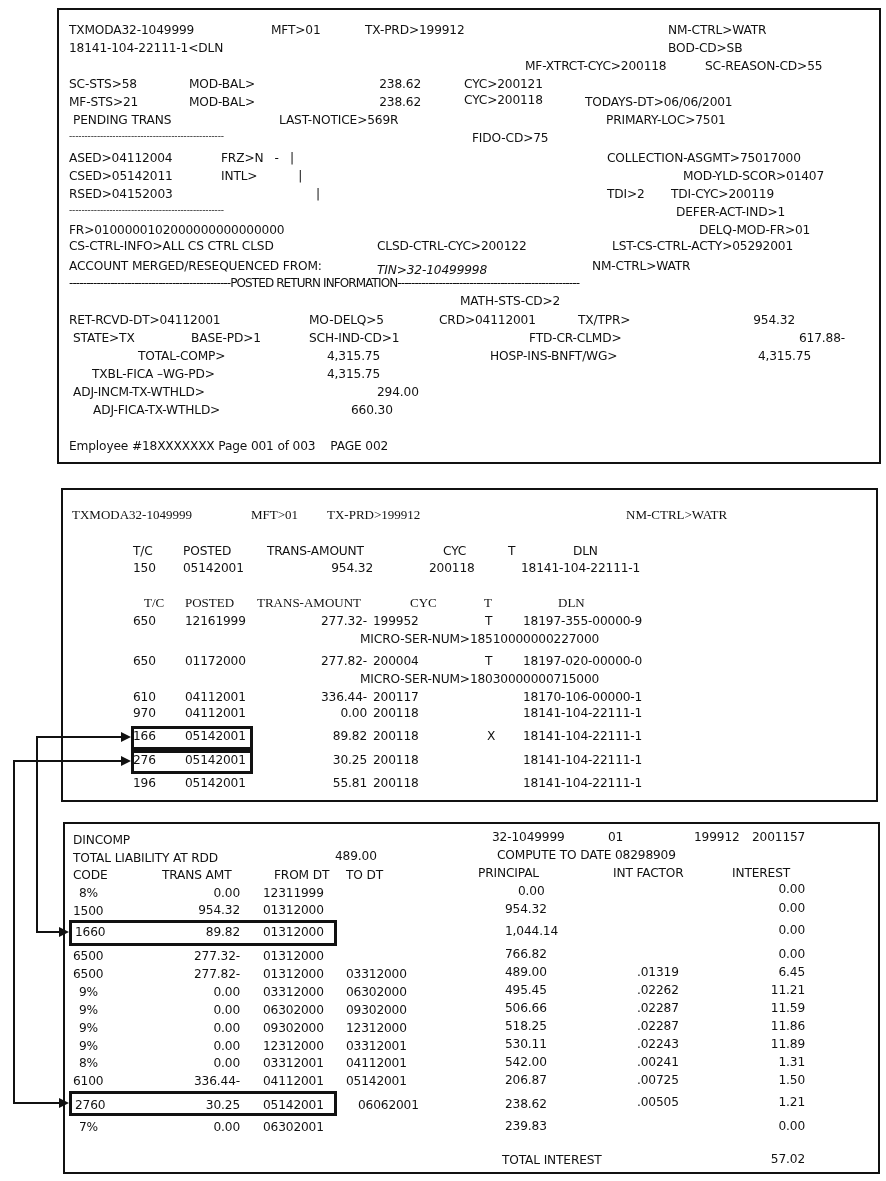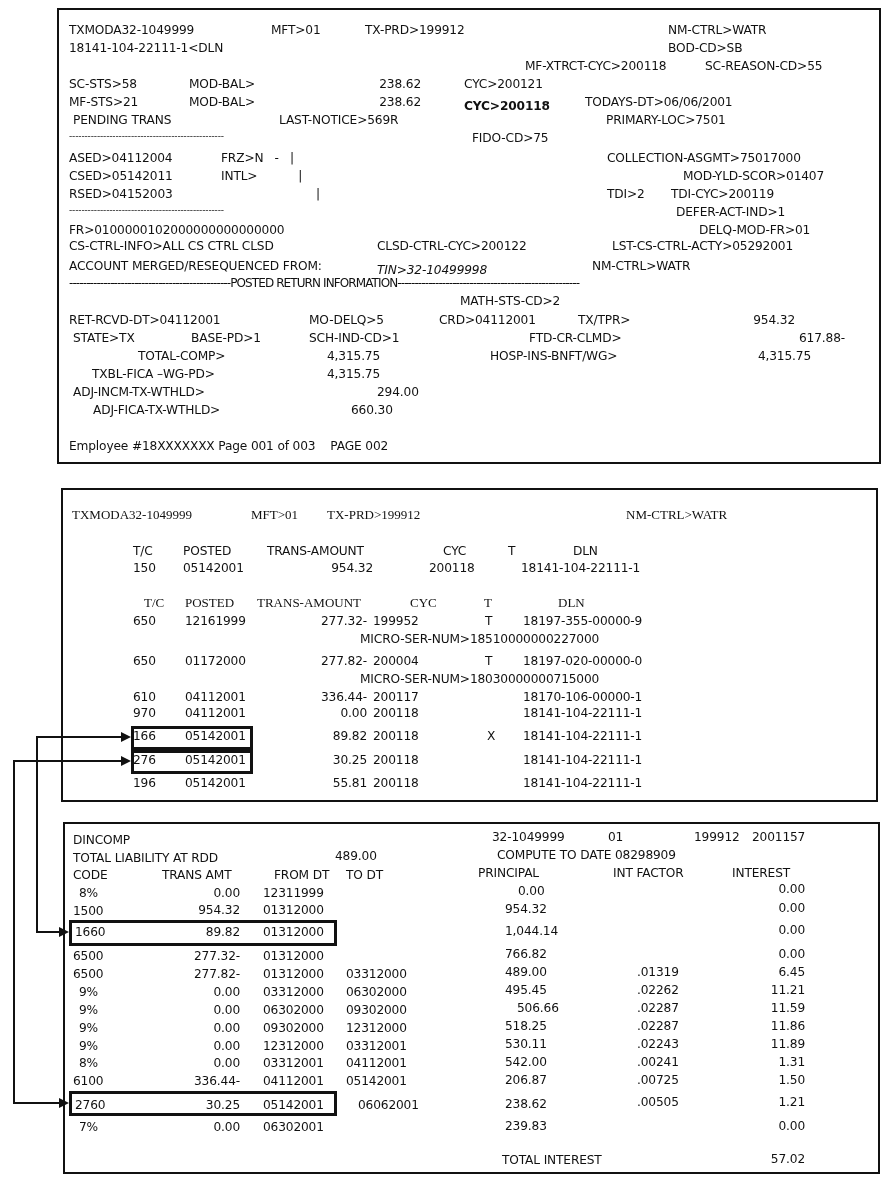--- a/index.html
+++ b/index.html
@@ -27,21 +27,21 @@
   <span class="t" style="left:466px; top:49px;">MF-XTRCT-CYC&gt;200118</span>
   <span class="t" style="left:646px; top:49px;">SC-REASON-CD&gt;55</span>
 
   <span class="t" style="left:10px; top:67px;">SC-STS&gt;58</span>
   <span class="t" style="left:130px; top:67px;">MOD-BAL&gt;</span>
   <span class="t r" style="left:280px; width:82px; top:67px;">238.62</span>
   <span class="t" style="left:405px; top:67px;">CYC&gt;200121</span>
   <span class="t" style="left:10px; top:85px;">MF-STS&gt;21</span>
   <span class="t" style="left:130px; top:85px;">MOD-BAL&gt;</span>
   <span class="t r" style="left:280px; width:82px; top:85px;">238.62</span>
-  <span class="t" style="left:405px; top:89px;font-weight:bold;">CYC&gt;200118</span>
+  <span class="t" style="left:405px; top:83px;">CYC&gt;200118</span>
   <span class="t" style="left:526px; top:85px;">TODAYS-DT&gt;06/06/2001</span>
   <span class="t" style="left:14px; top:103px;">PENDING TRANS</span>
   <span class="t" style="left:220px; top:103px;">LAST-NOTICE&gt;569R</span>
   <span class="t" style="left:547px; top:103px;">PRIMARY-LOC&gt;7501</span>
   <span class="t" style="left:10px; top:119px; font-size:9px;">--------------------------------------------------</span>
   <span class="t" style="left:413px; top:121px;">FIDO-CD&gt;75</span>
 
   <span class="t" style="left:10px; top:141px;">ASED&gt;04112004</span>
   <span class="t" style="left:162px; top:141px;">FRZ&gt;N   -   |</span>
   <span class="t" style="left:10px; top:159px;">CSED&gt;05142011</span>
@@ -233,21 +233,21 @@
     <span class="t" style="left:198px; top:161px;">03312000</span>
     <span class="t" style="left:281px; top:161px;">06302000</span>
     <span class="t" style="left:440px; top:159px;">495.45</span>
     <span class="t" style="left:572px; top:159px;">.02262</span>
     <span class="t r" style="left:660px; width:80px; top:159px;">11.21</span>
 
     <span class="t" style="left:14px; top:179px;">9%</span>
     <span class="t r" style="left:80px; width:95px; top:179px;">0.00</span>
     <span class="t" style="left:198px; top:179px;">06302000</span>
     <span class="t" style="left:281px; top:179px;">09302000</span>
-    <span class="t" style="left:452px; top:177px;text-align:center;">506.66</span>
+    <span class="t" style="left:440px; top:177px;text-align:center;">506.66</span>
     <span class="t" style="left:572px; top:177px;">.02287</span>
     <span class="t r" style="left:660px; width:80px; top:177px;">11.59</span>
 
     <span class="t" style="left:14px; top:197px;">9%</span>
     <span class="t r" style="left:80px; width:95px; top:197px;">0.00</span>
     <span class="t" style="left:198px; top:197px;">09302000</span>
     <span class="t" style="left:281px; top:197px;">12312000</span>
     <span class="t" style="left:440px; top:195px;">518.25</span>
     <span class="t" style="left:572px; top:195px;">.02287</span>
     <span class="t r" style="left:660px; width:80px; top:195px;">11.86</span>

